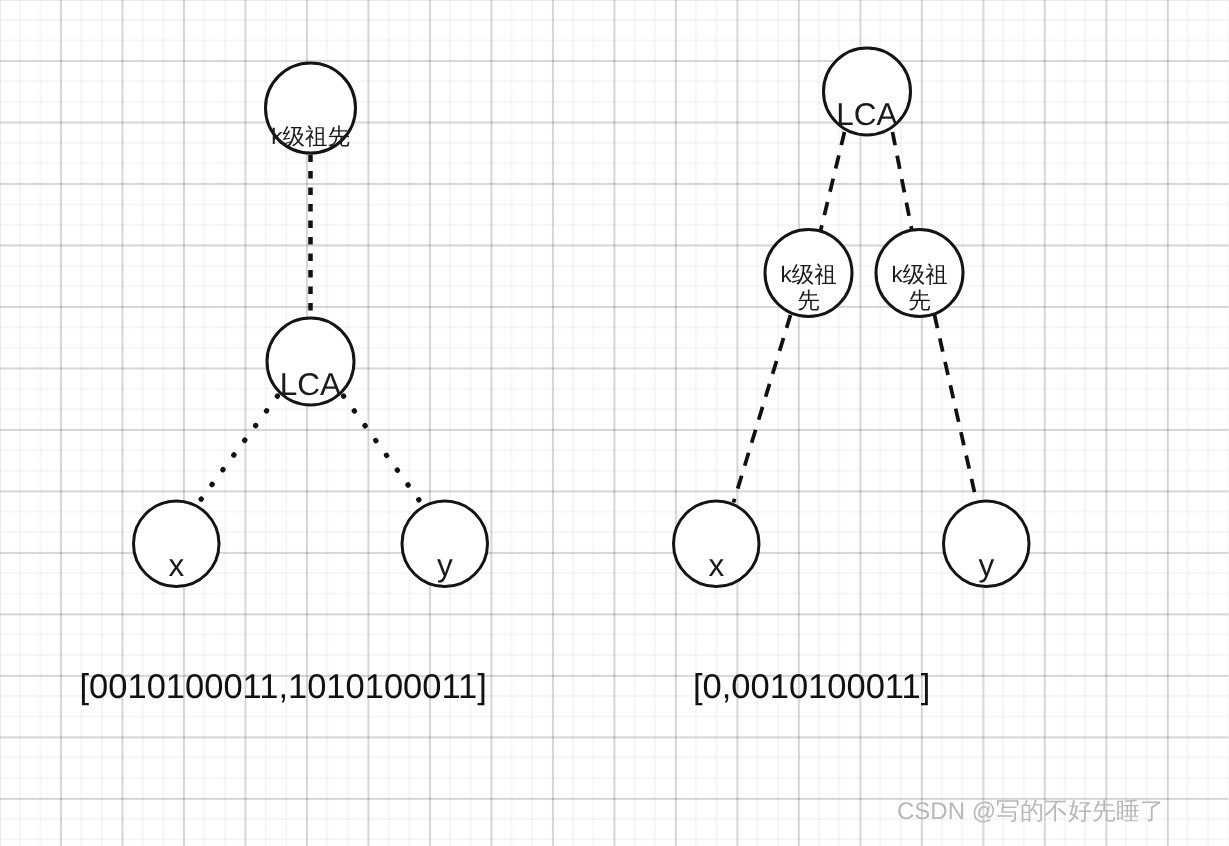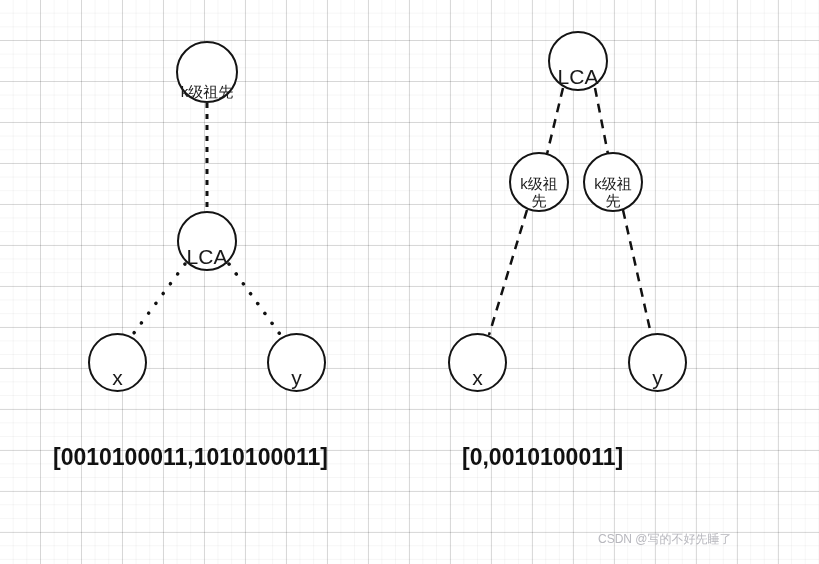--- a/index.html
+++ b/index.html
@@ -57,25 +57,24 @@
   }
   .node-latin {
     font-size: 21px;
   }
   .caption {
     position: absolute;
     font-size: 23px;
     color: #111111;
     white-space: nowrap;
     letter-spacing: 0px;
-    font-weight: bold;
   }
   .watermark {
     position: absolute;
-    font-size: 12px;
+    font-size: 16px;
     color: #b7b7bd;
     white-space: nowrap;
   }
 </style>
 </head>
 <body>
 
 <div id="canvas">
 
   <svg id="edges" viewBox="0 0 819 564" xmlns="http://www.w3.org/2000/svg">

